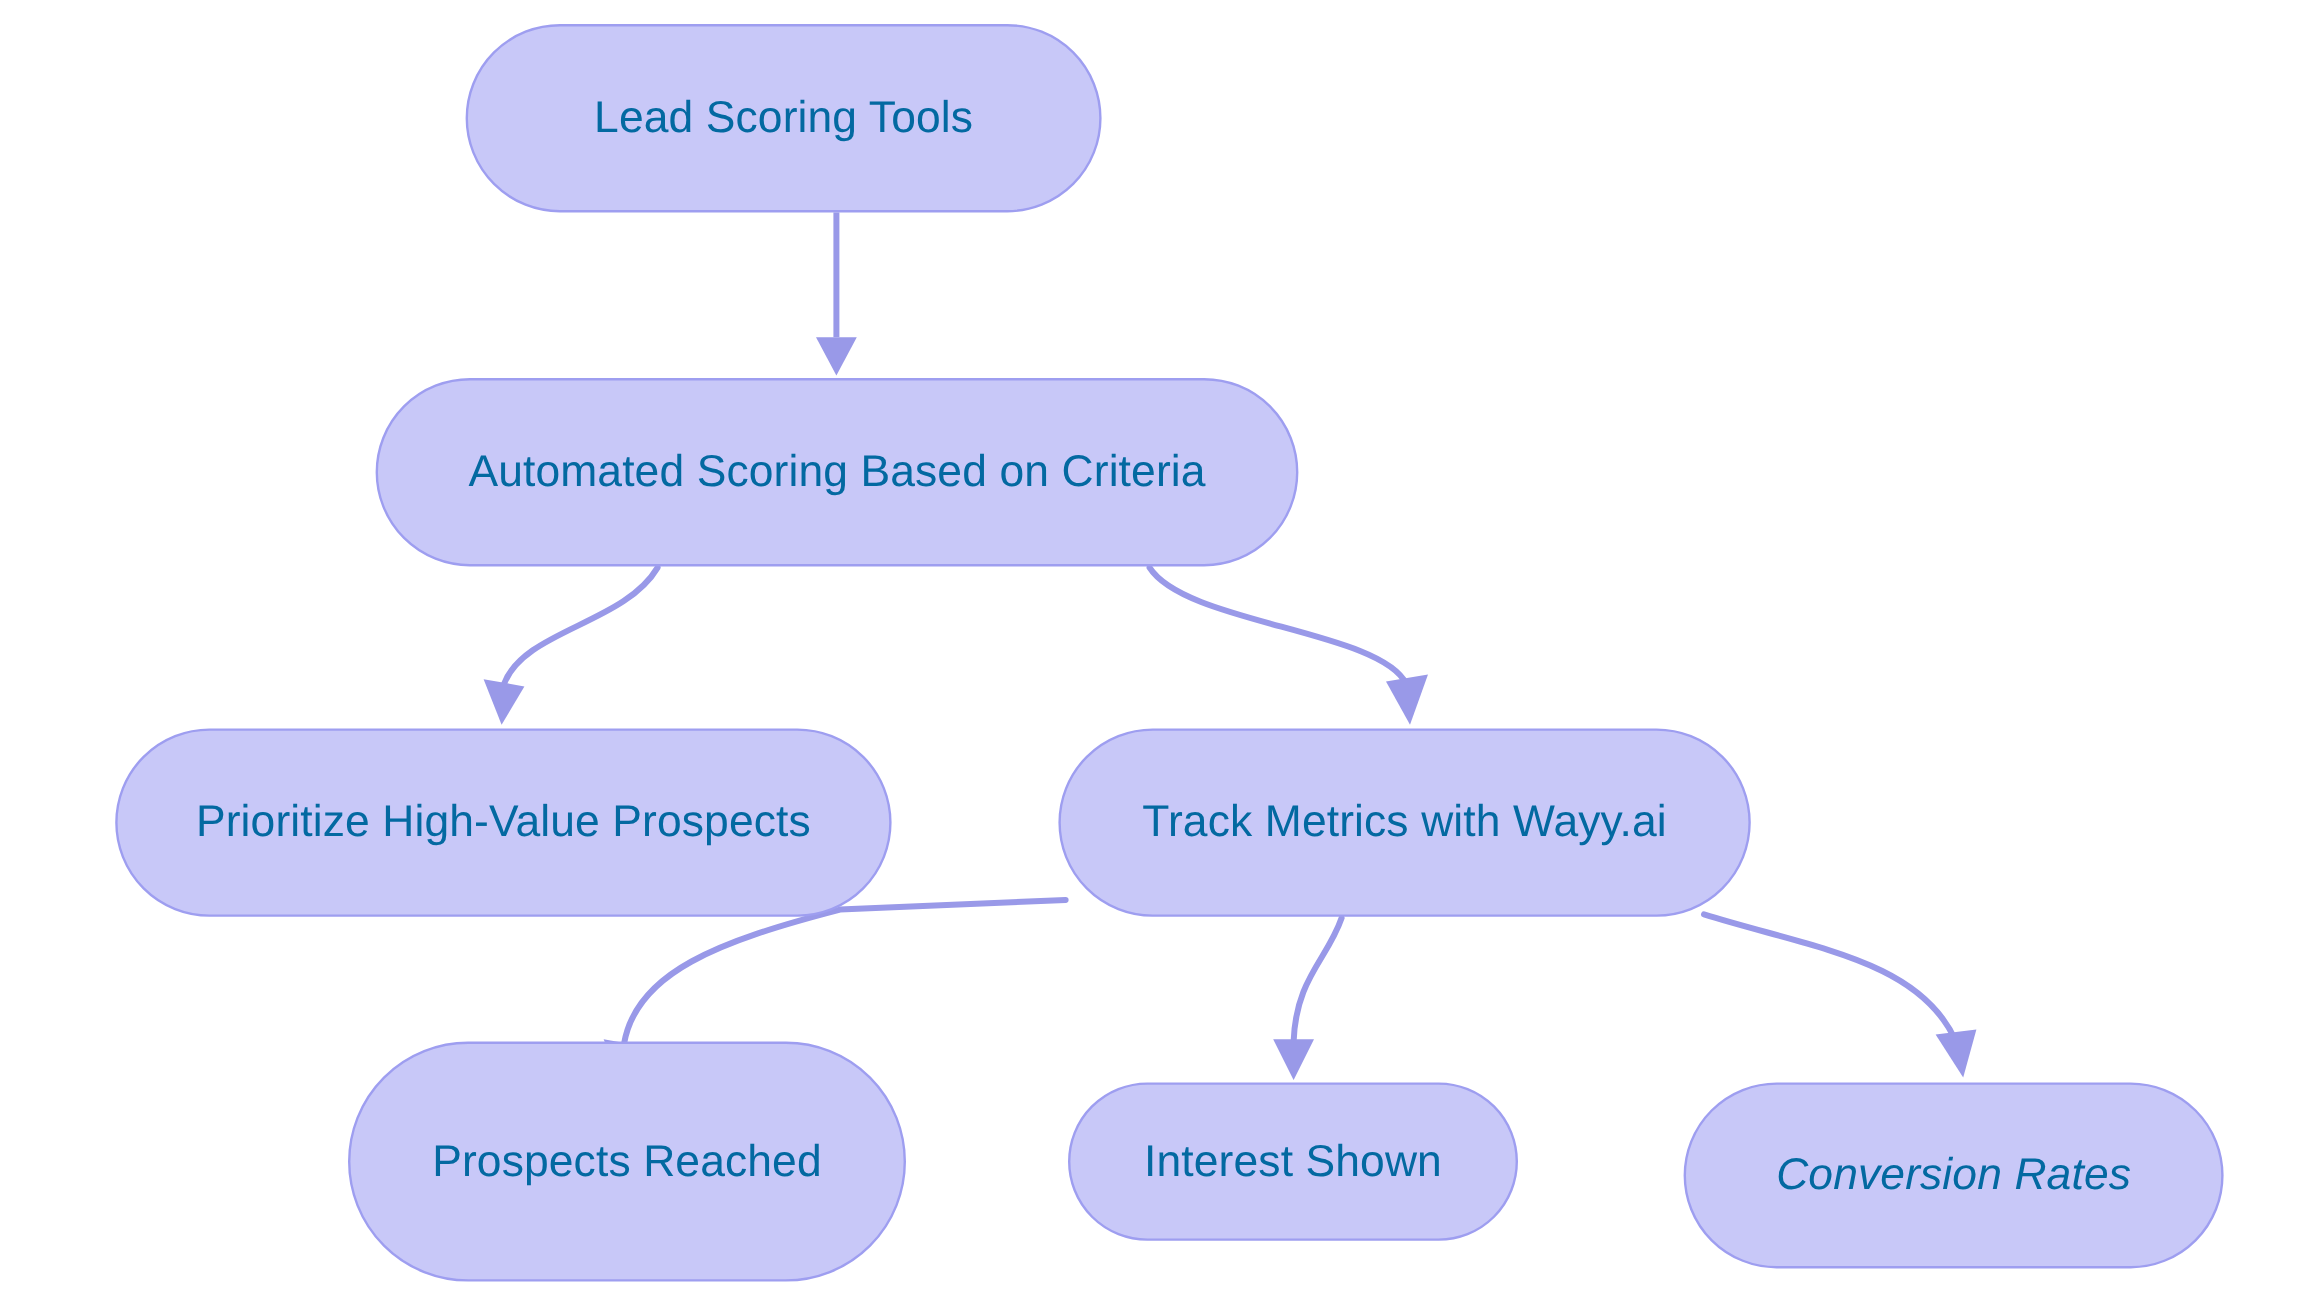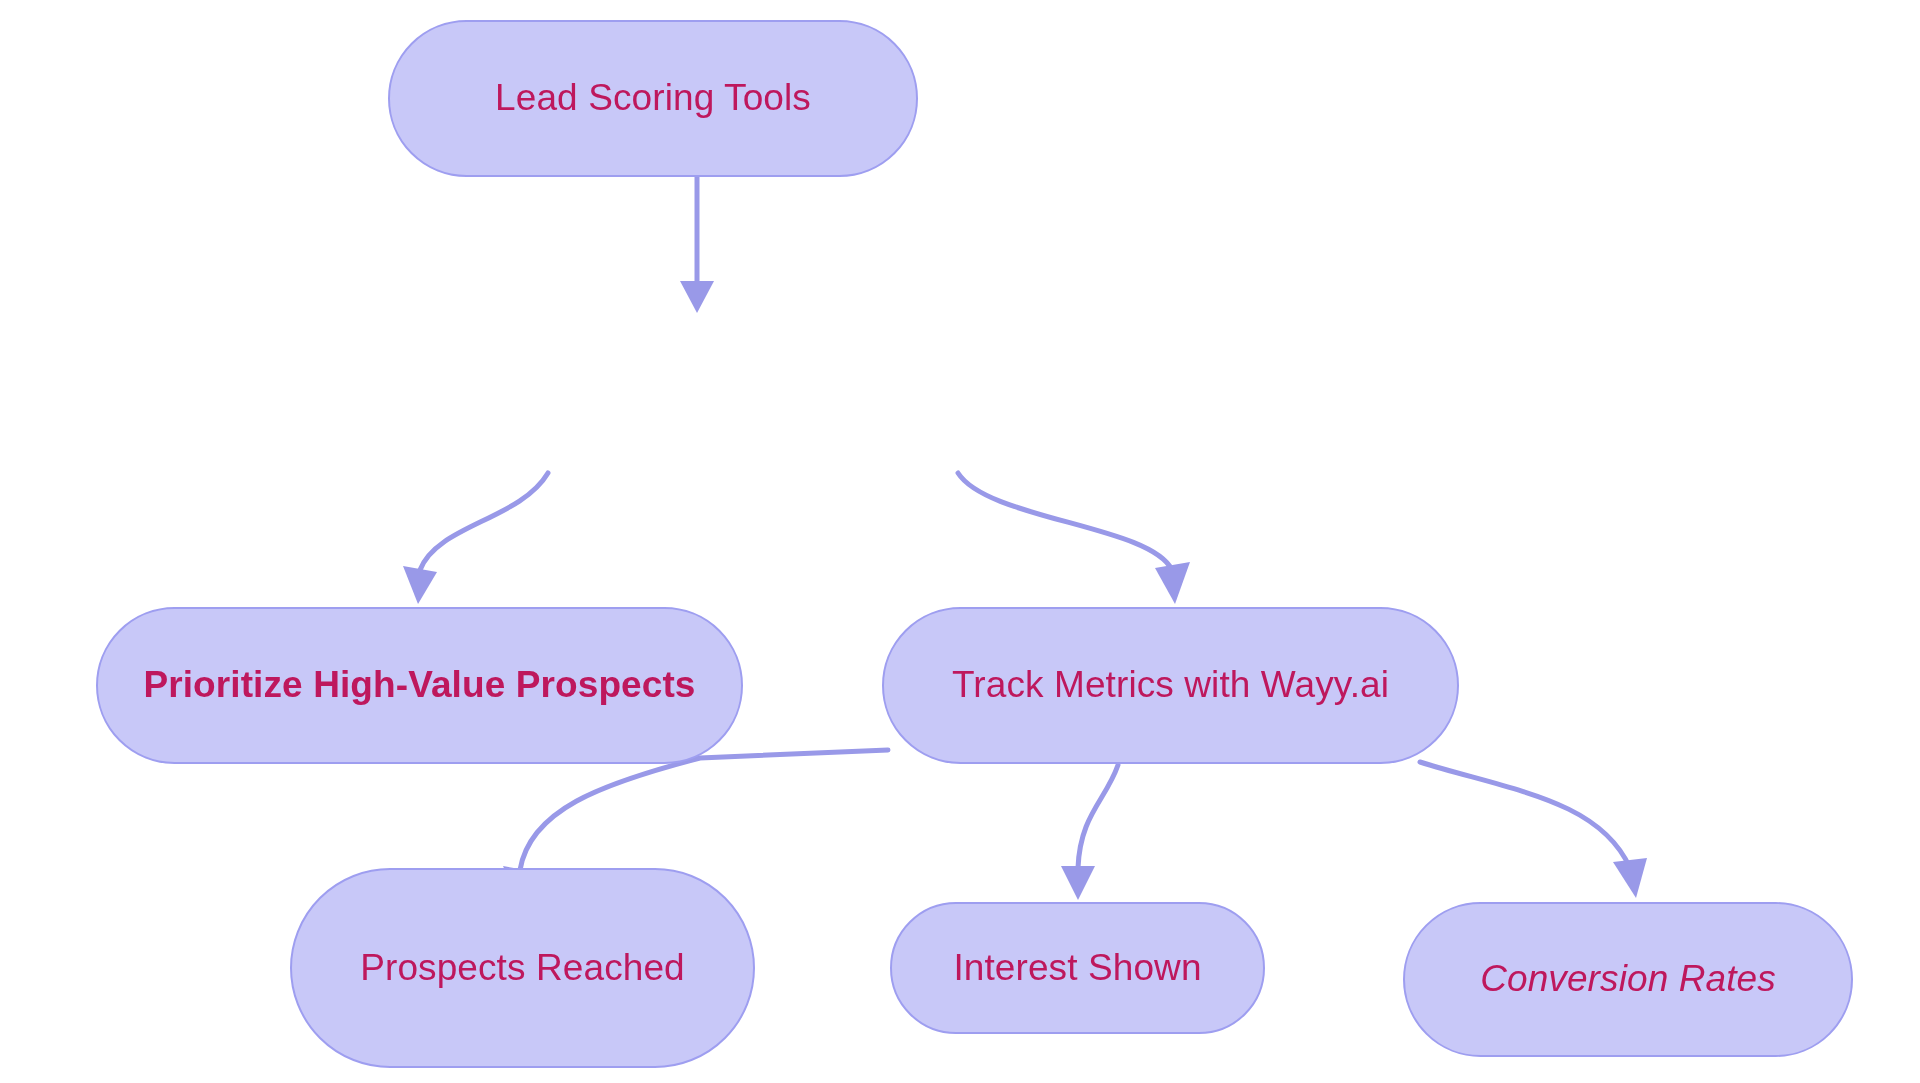--- a/index.html
+++ b/index.html
@@ -30,21 +30,21 @@
   }
   .node {
     position: absolute;
     box-sizing: border-box;
     display: flex;
     align-items: center;
     justify-content: center;
     background: #c8c8f8;
     border: 2px solid #9e9ef0;
     border-radius: 100px;
-    color: #be185d;
+    color: #0369a1;
     font-family: "Liberation Sans", sans-serif;
     font-weight: 400;
     letter-spacing: 0.1px;
     text-align: left;
     white-space: nowrap;
     user-select: none;
   }
   .node-label {
     display: block;
     line-height: 1.1;
@@ -55,21 +55,20 @@
     left: 388px;  top: 20px;  width: 530px;  height: 157px;
     font-size: 37px;
   }
   #node-automated-scoring {
     left: 313px;  top: 315px; width: 769px; height: 157px;
     font-size: 37px;
   }
   #node-prioritize-prospects {
     left: 96px;   top: 607px; width: 647px; height: 157px;
     font-size: 37px;
-    font-weight: bold;
   }
   #node-track-metrics {
     left: 882px;  top: 607px; width: 577px; height: 157px;
     font-size: 37px;
   }
   #node-prospects-reached {
     left: 290px;  top: 868px; width: 465px; height: 200px;
     font-size: 37px;
   }
   #node-interest-shown {
@@ -122,20 +121,23 @@
     <g>
       <path d="M 1420 762 C 1510 790, 1600 800, 1630 868" fill="none" stroke="#9999e8" stroke-width="5" stroke-linecap="round"></path>
       <path d="M 1613 862 L 1647 858 L 1636 898 z" fill="#9999e8"></path>
     </g>
   </svg>
 
   <div class="node" id="node-lead-scoring-tools">
     <span class="node-label">Lead Scoring Tools</span>
   </div>
 
+  <div class="node" id="node-automated-scoring">
+    <span class="node-label">Automated Scoring Based on Criteria</span>
+  </div>
 
   <div class="node" id="node-prioritize-prospects">
     <span class="node-label">Prioritize High-Value Prospects</span>
   </div>
 
   <div class="node" id="node-track-metrics">
     <span class="node-label">Track Metrics with Wayy.ai</span>
   </div>
 
   <div class="node" id="node-prospects-reached">

